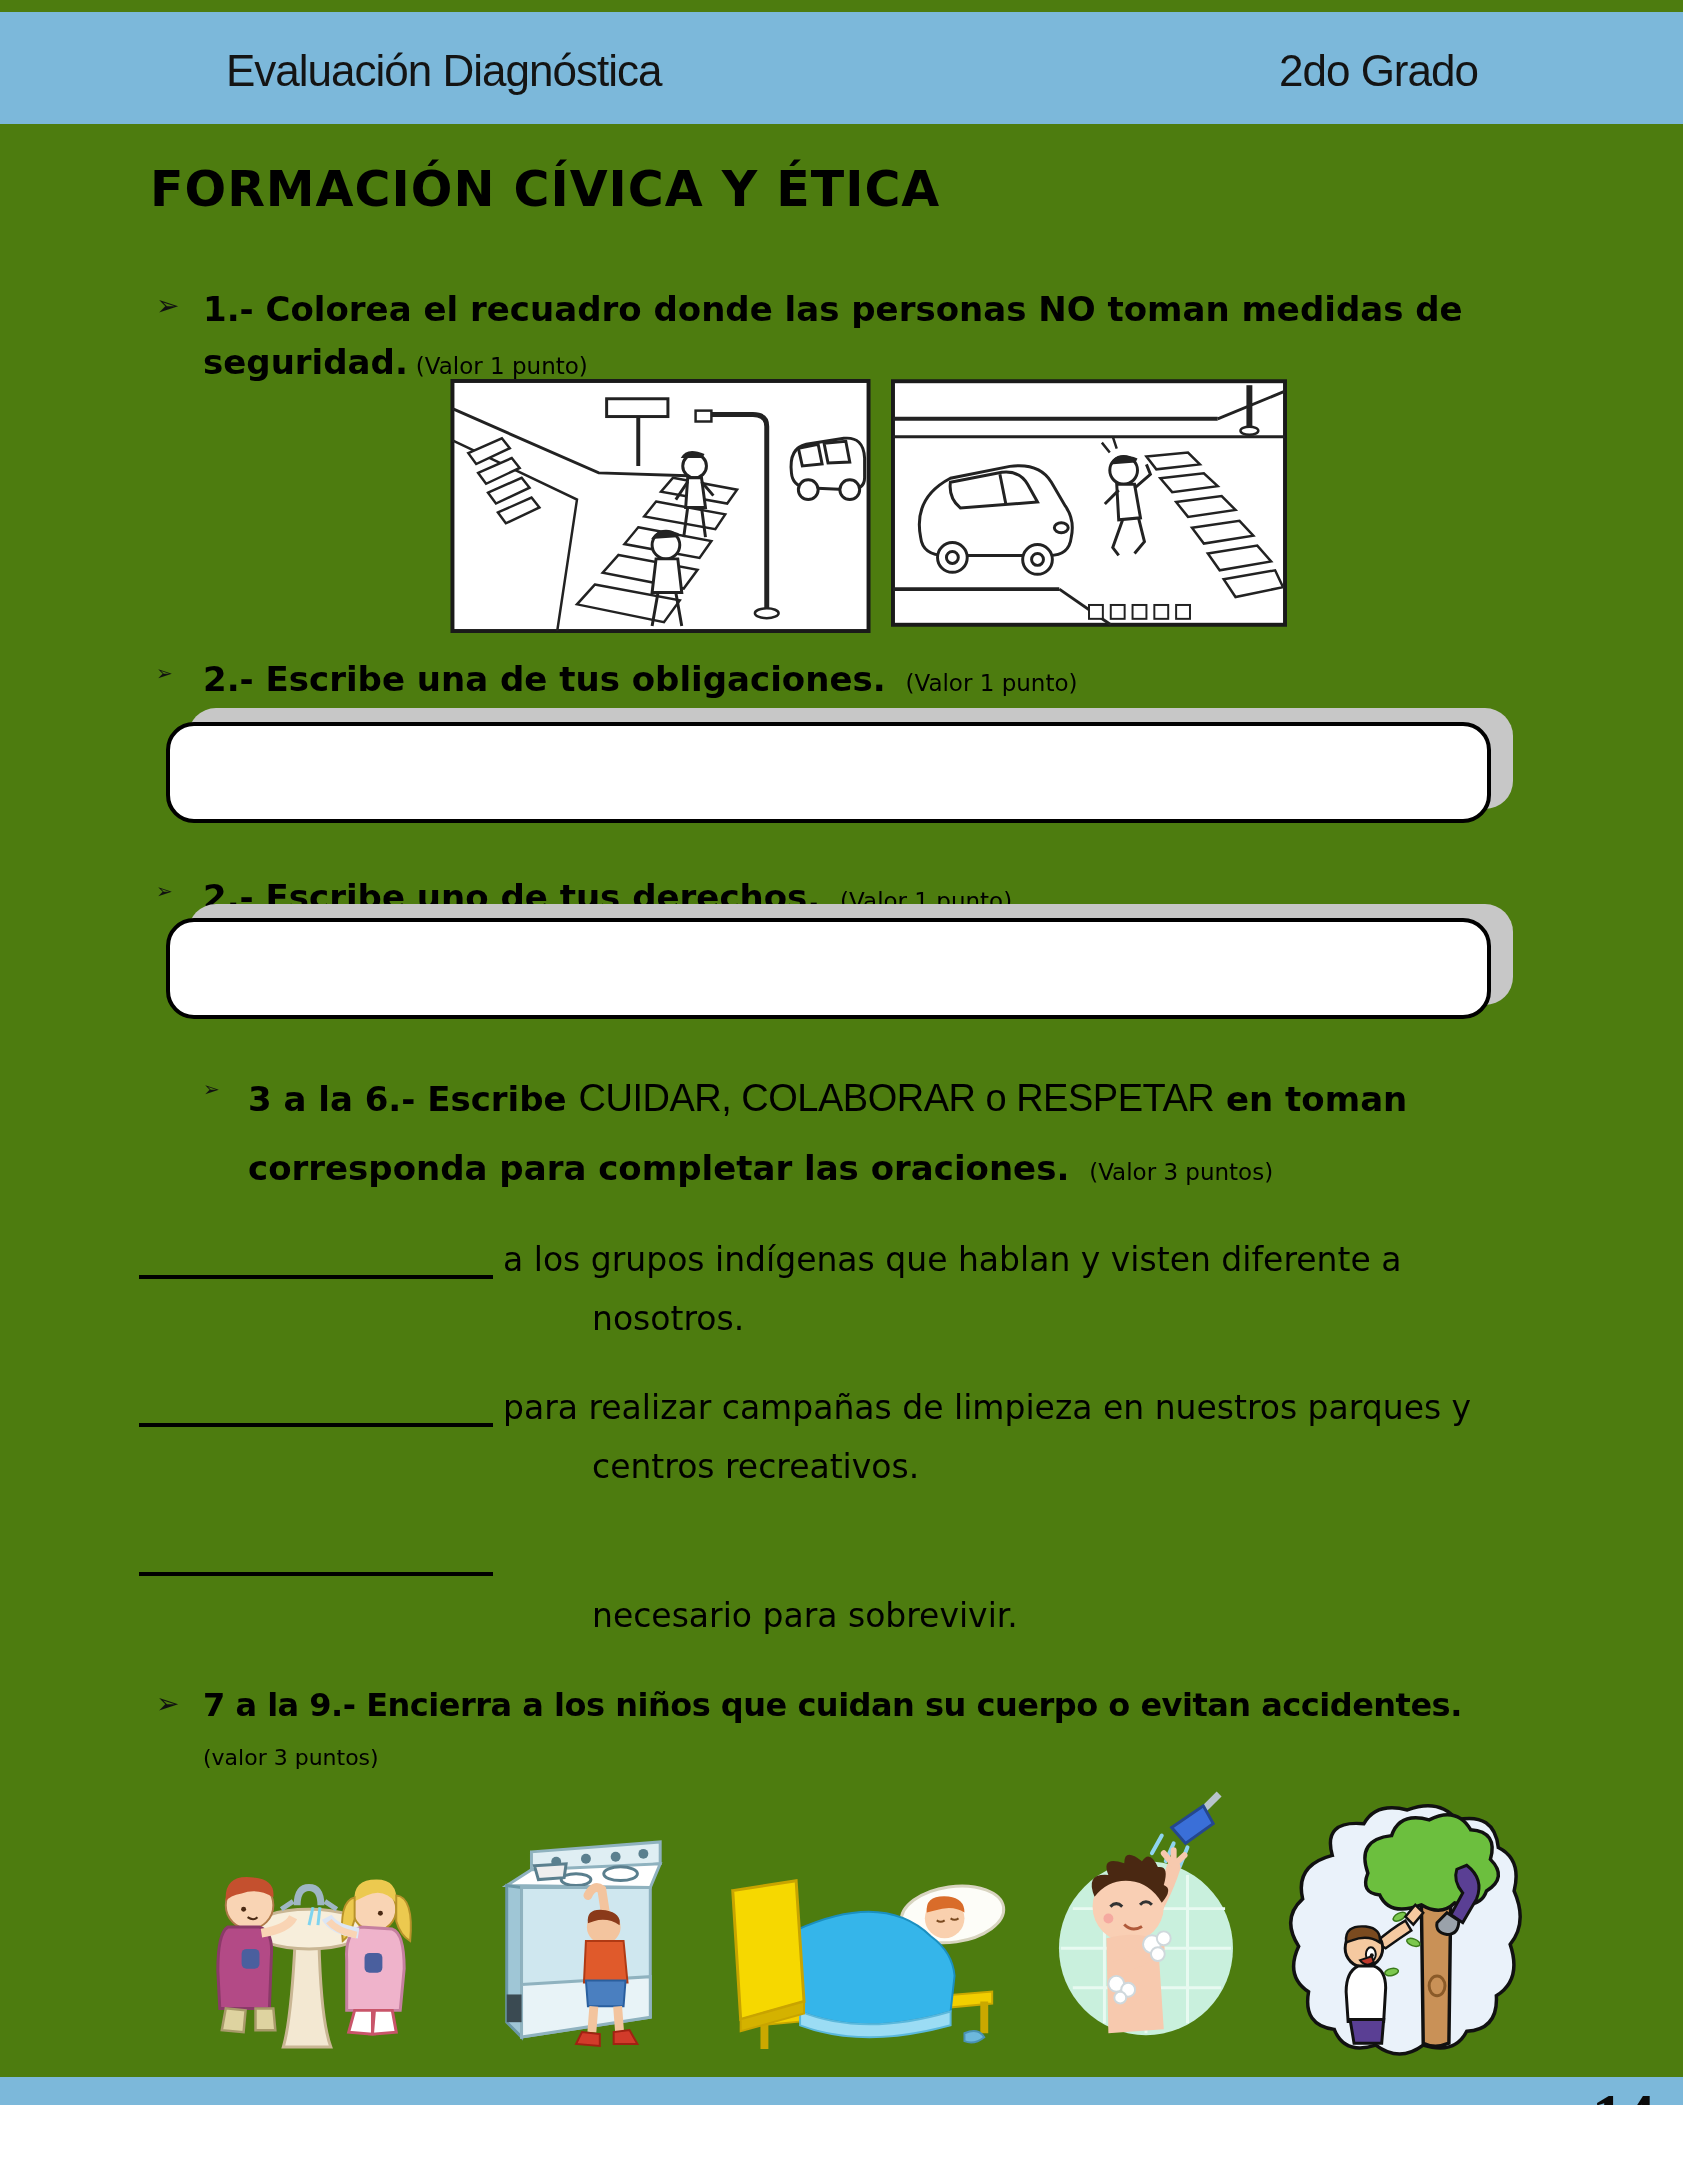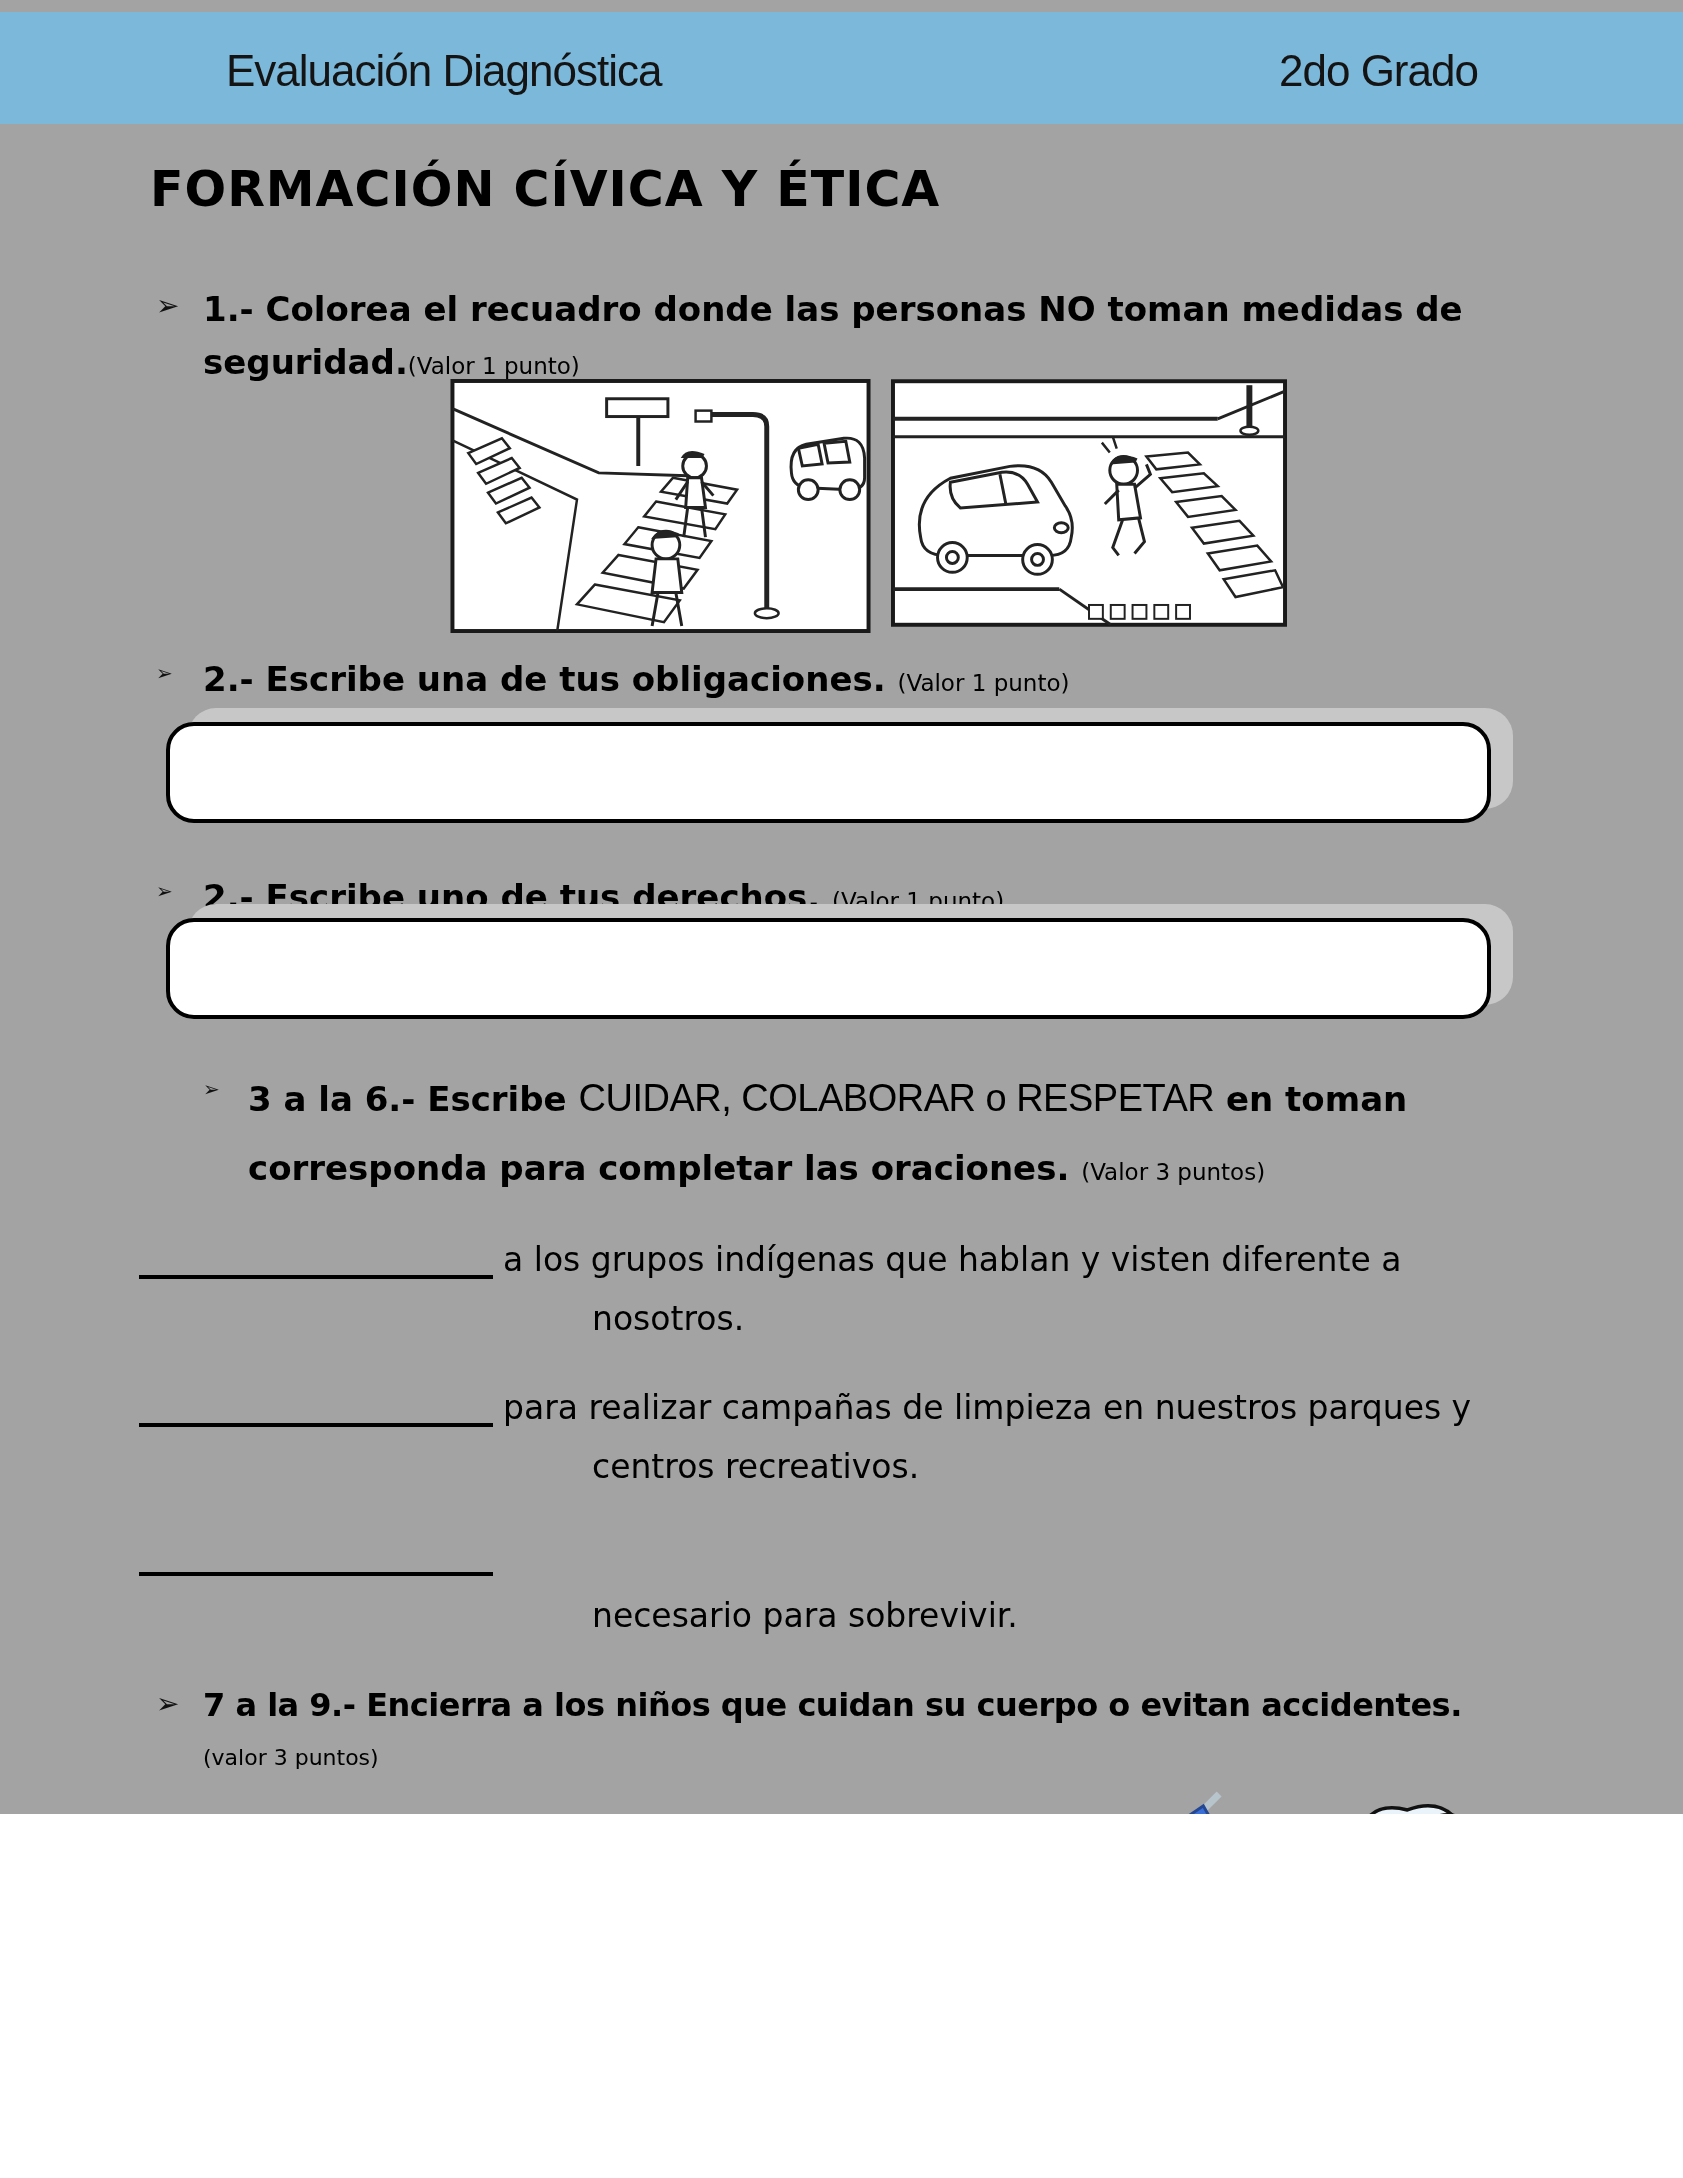--- a/index.html
+++ b/index.html
@@ -1,18 +1,18 @@
 <!DOCTYPE html>
 <html><head>
 <meta charset="utf-8">
 <style>
   * { margin:0; padding:0; box-sizing:border-box; }
   html,body { background:#fff; }
   .page {
-    position:relative; width:1683px; height:1814px; background:#a3a3a3;
+    position:relative; width:1683px; height:2105px; background:#4d7c0f;
     font-family:"DejaVu Sans", sans-serif; color:#000; overflow:hidden;
   }
   
   .band { position:absolute; left:0; width:100%; background:#7cb8da; }
   .band.top { top:12px; height:112px; }
   .band.bottom { top:2077px; height:87px; }
   .header-text {
     position:absolute; top:34px; font-family:"Liberation Sans", sans-serif;
     font-size:44px; color:#141414; letter-spacing:-1px;
   }
@@ -27,21 +27,21 @@
     position:absolute; left:150px; top:161px;
     font-size:49px; font-weight:bold; letter-spacing:1px;
   }
   
   .q { position:absolute; }
   .bullet {
     position:absolute; left:0; top:6px; font-size:28px; font-weight:normal; color:#111;
   }
   .bullet.small { font-size:20px; top:8px; }
   .q-text { margin-left:47px; font-size:34px; font-weight:bold; line-height:1.55; }
-  .valor { font-size:23px; font-weight:normal; letter-spacing:0; }
+  .valor { font-size:23px; font-weight:normal; letter-spacing:0;margin-left:8px; }
   
   .q1 { left:156px; top:283px; width:1445px; }
   
   .q2 { left:156px; top:653px; width:1445px; }
   .q3 { left:156px; top:871px; width:1445px; }
   
   .answer-box {
     position:absolute; left:166px; width:1325px; height:101px;
     background:#fff; border:4px solid #000; border-radius:28px;
     box-shadow:22px -14px 0 0 #c7c7c7;

